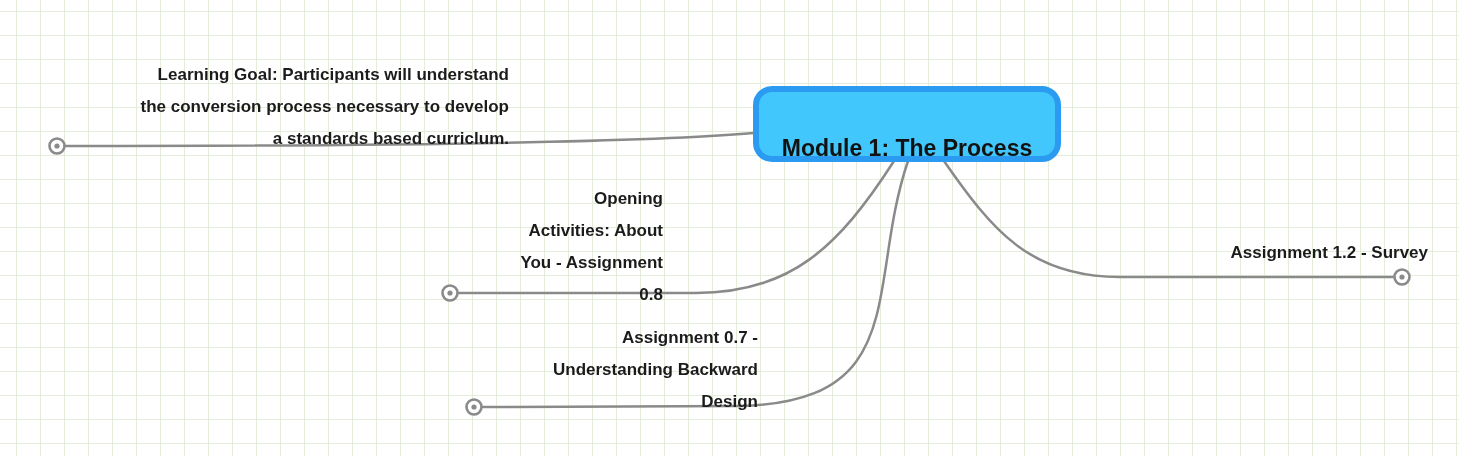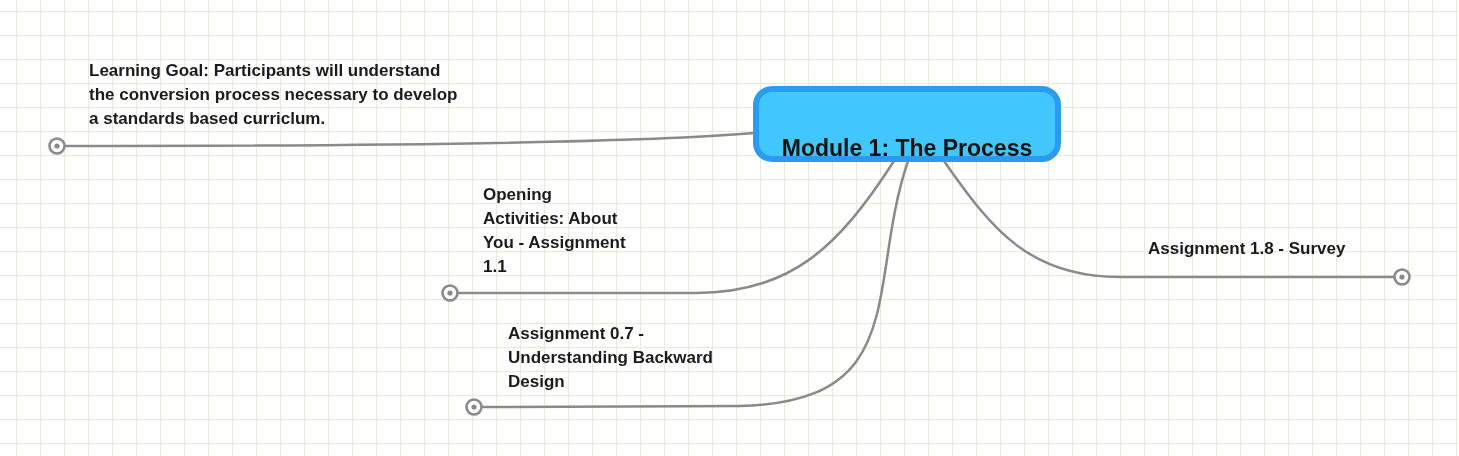--- a/index.html
+++ b/index.html
@@ -43,24 +43,25 @@
     stroke-width: 2.6;
   }
   .ep-inner {
     fill: #8a8a8a;
     stroke: none;
   }
   .label {
     position: absolute;
     font-weight: bold;
     font-size: 17px;
-    line-height: 24px;
+    line-height: 32px;
     color: #1b1b1b;
     white-space: pre-line;
     cursor: pointer;
+    text-align: right;
   }
   .label-learning-goal { left: 89px;  top: 59px;  width: 420px; }
   .label-opening       { left: 483px; top: 183px; width: 180px; }
   .label-a13           { left: 508px; top: 322px; width: 250px; }
   .label-a12           { left: 1148px; top: 237px; width: 280px; }
   .root-node {
     position: absolute;
     left: 753px;
     top: 86px;
     width: 308px;
@@ -112,25 +113,25 @@
     </g>
   </svg>
 
   <div class="label label-learning-goal">Learning Goal: Participants will understand
 the conversion process necessary to develop
 a standards based curriclum.</div>
 
   <div class="label label-opening">Opening
 Activities: About
 You - Assignment
-1.1</div>
+0.8</div>
 
   <div class="label label-a13">Assignment 0.7 -
 Understanding Backward
 Design</div>
 
-  <div class="label label-a12">Assignment 1.8 - Survey</div>
+  <div class="label label-a12">Assignment 1.2 - Survey</div>
 
   <div class="root-node">
     <span>Module 1: The Process</span>
   </div>
 
 </div>
 
 </body></html>

